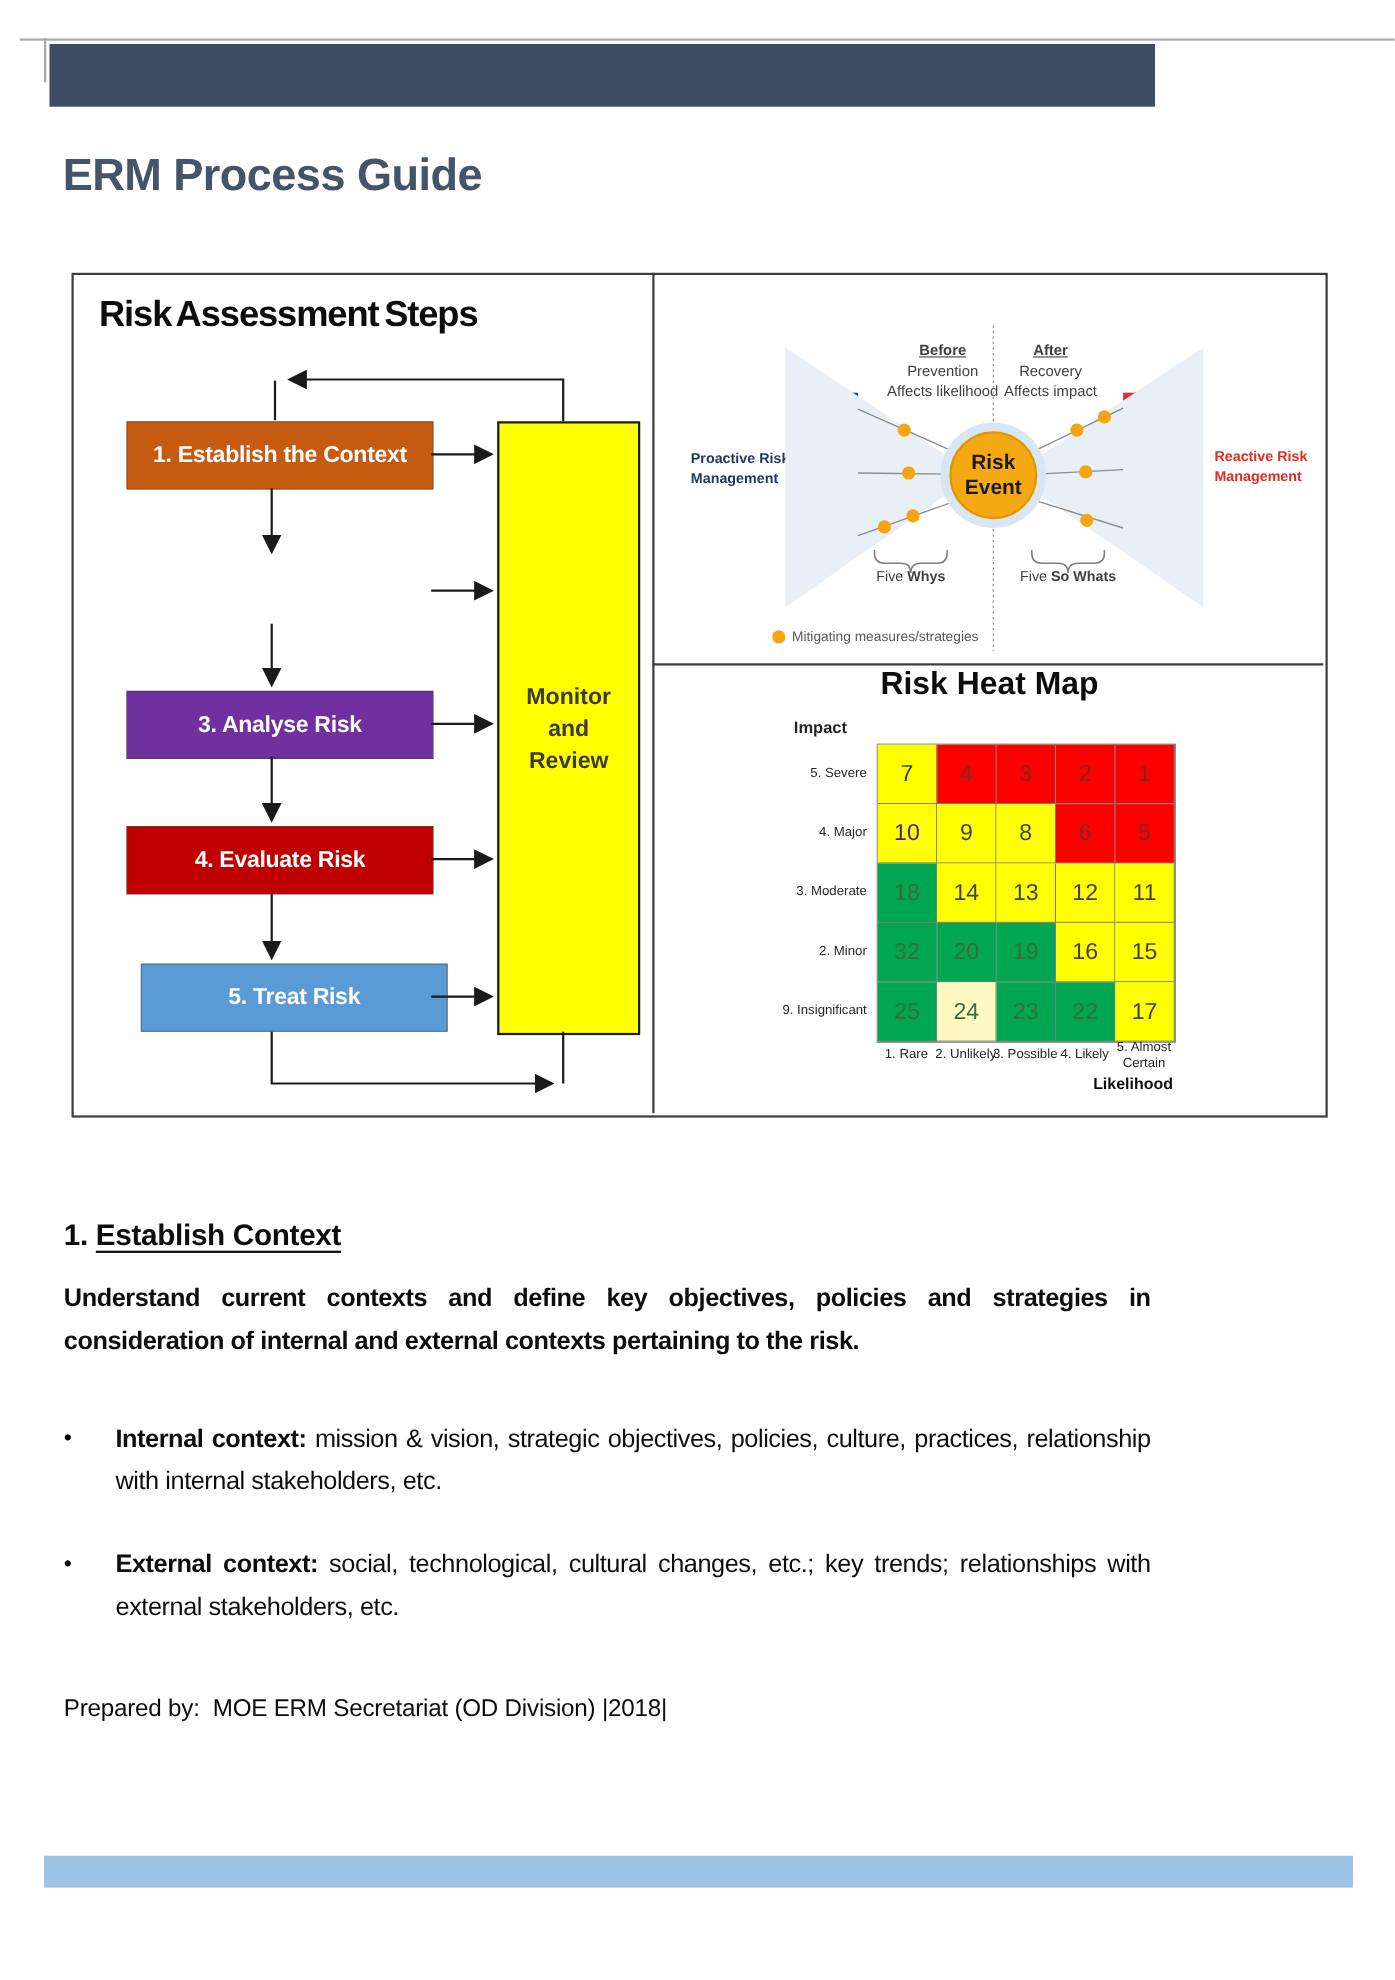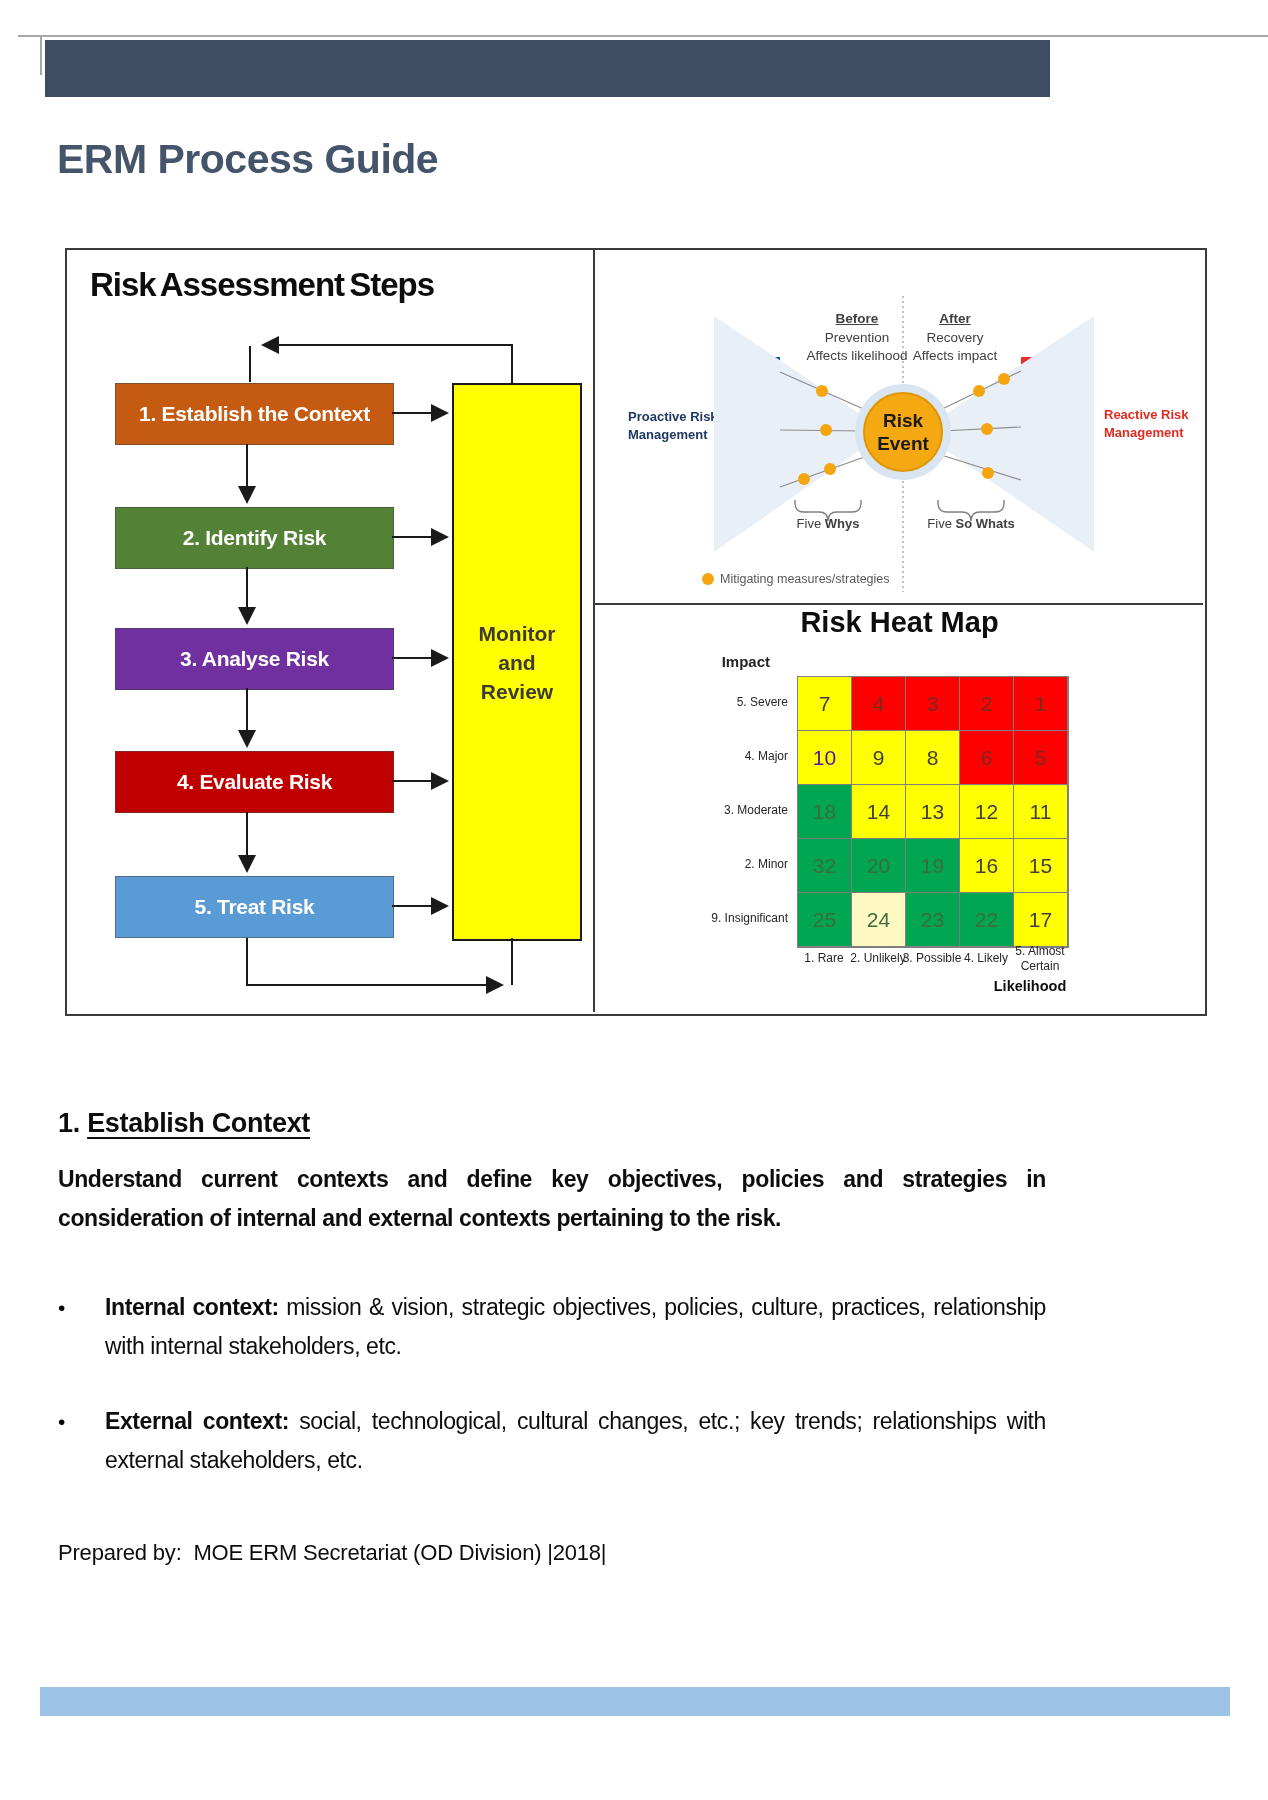--- a/index.html
+++ b/index.html
@@ -86,24 +86,23 @@
   <div class="abs" id="headerbar"></div>
 
   <div class="abs" id="page-title">ERM Process Guide</div>
 
   <div class="abs" id="frame"></div>
   <div class="abs" id="vdivider"></div>
   <div class="abs" id="hdivider"></div>
 
   <div class="abs" id="fc-title">Risk Assessment Steps</div>
   <div class="abs step s1" style="background-color: rgb(197, 90, 17);">1. Establish the Context</div>
-  <div class="abs step s2" style="background-color: rgb(83, 129, 53);">2. Identify Risk</div>
   <div class="abs step s3" style="background-color: rgb(112, 48, 160);">3. Analyse Risk</div>
   <div class="abs step s4" style="background-color: rgb(192, 0, 0);">4. Evaluate Risk</div>
-  <div class="abs step s5" style="background-color: rgb(91, 155, 213);">5. Treat Risk</div>
+  <div class="abs step s5" style="background-color: rgb(91, 155, 213); margin-left: 13px;">5. Treat Risk</div>
   <div class="abs" id="monitor">
     <span>Monitor</span>
     <span>and</span>
     <span>Review</span>
   </div>
 
   <div class="abs bt-head" id="bt-before">
     <b>Before</b><br>
     <span>Prevention</span><br>
     <span>Affects likelihood</span>

